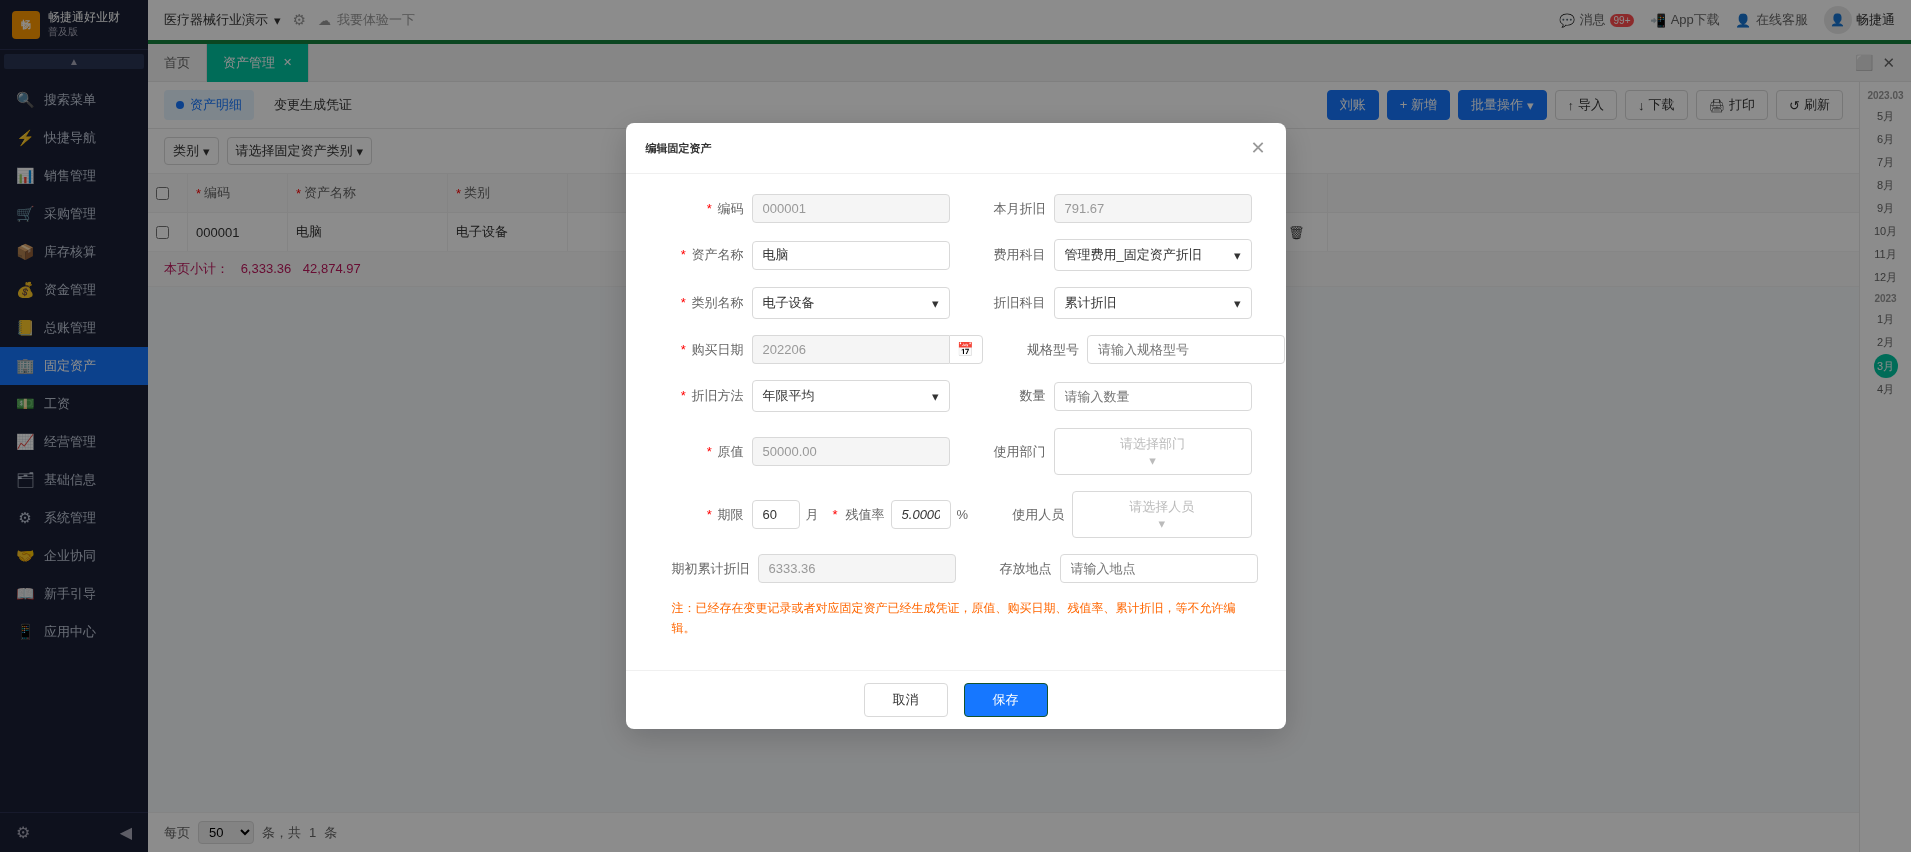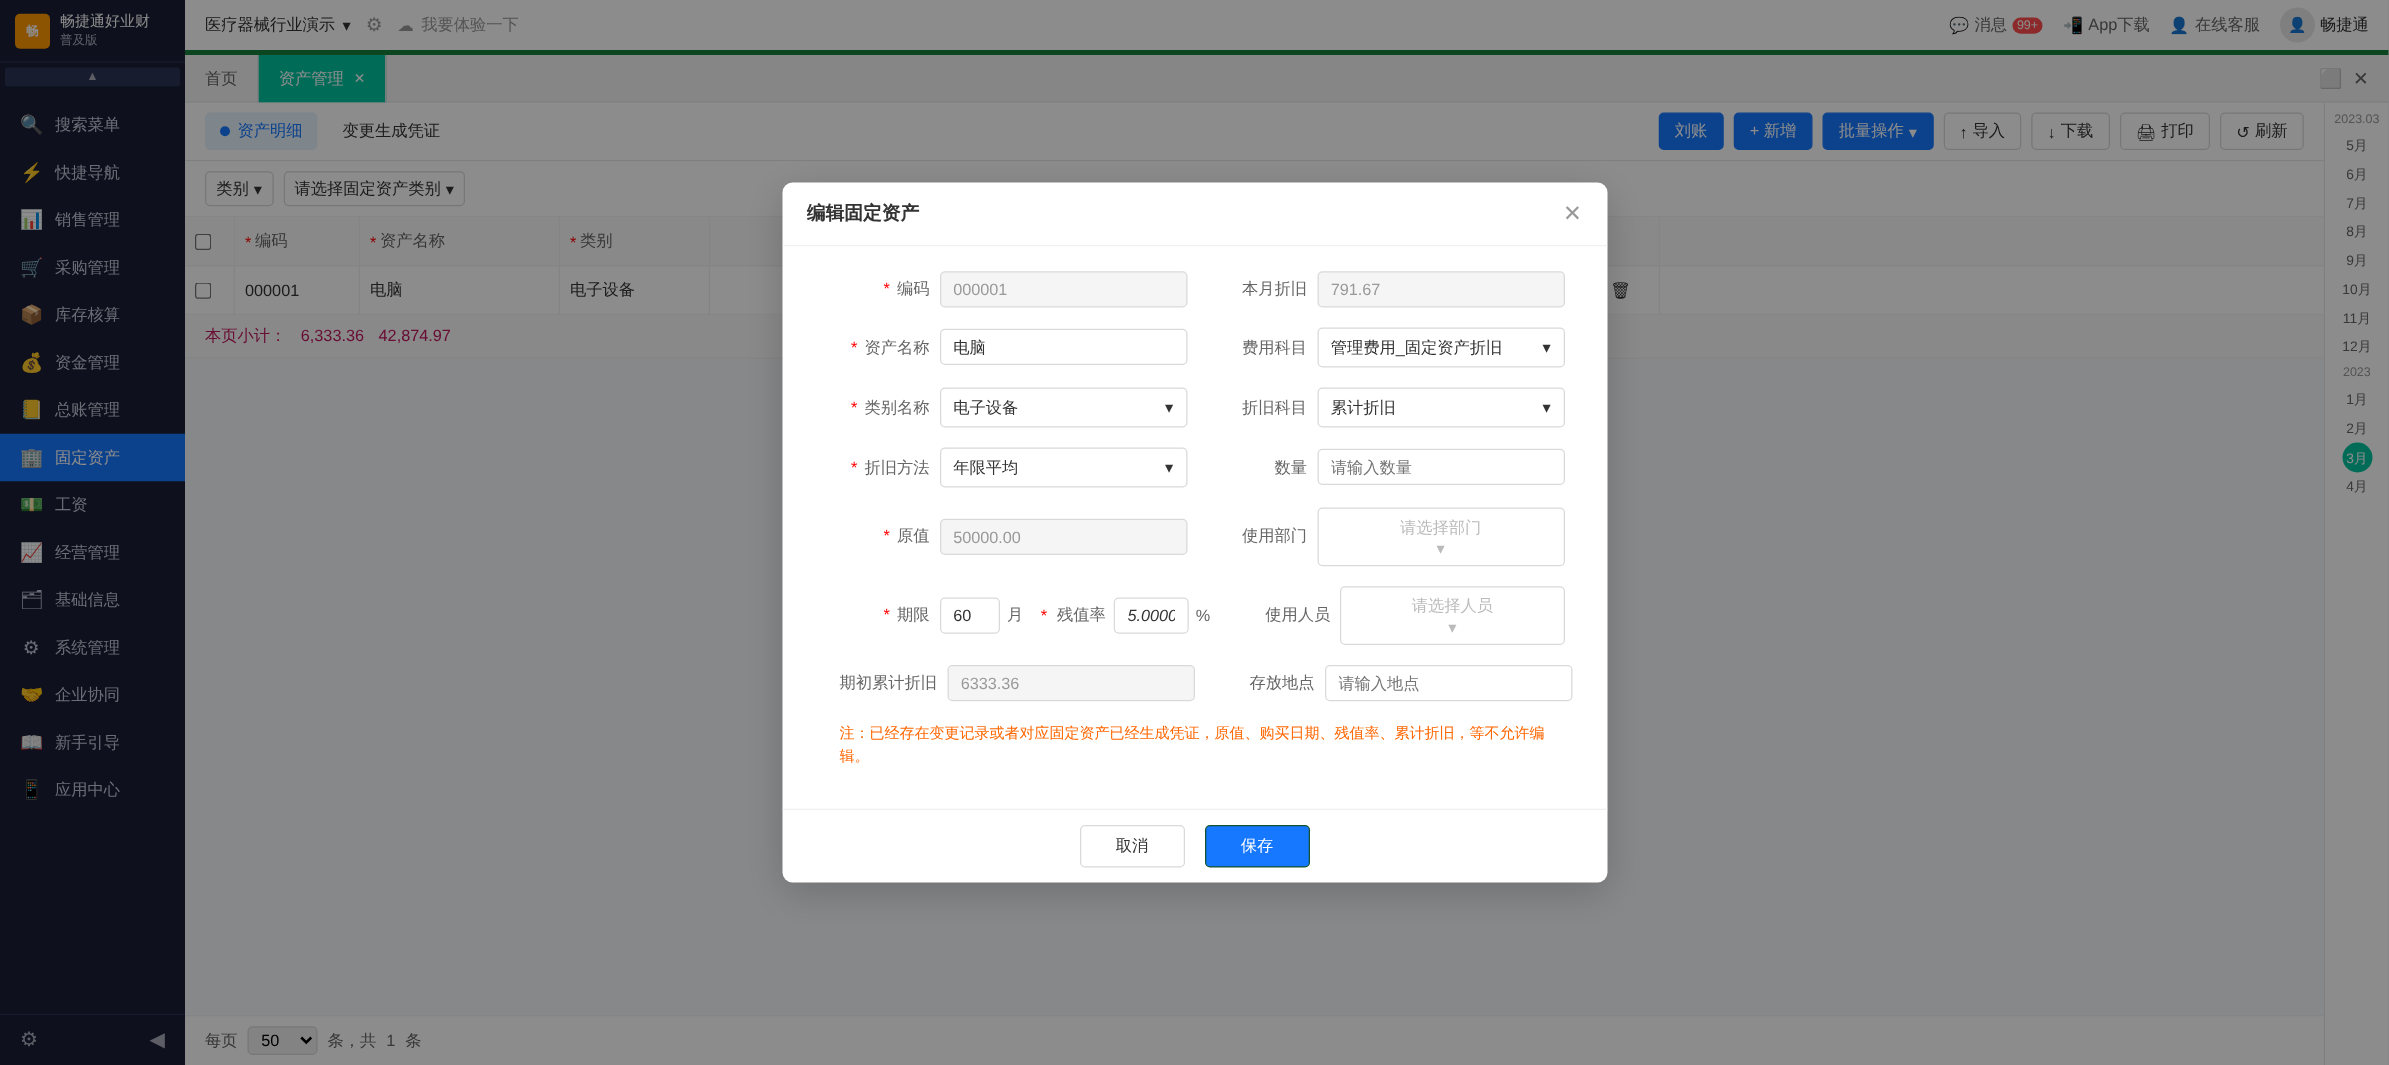--- a/index.html
+++ b/index.html
@@ -210,21 +210,21 @@
       background: #fff;
       border-left: 1px solid #e8e8e8;
       display: flex;
       flex-direction: column;
       align-items: center;
       padding: 4px 0;
       font-size: 11px;
       color: #333;
       overflow: hidden;
     }
-    .cal-month { font-size: 10px; color: #999; padding: 4px 2px; }
+    .cal-month { font-size: 10px; color: #999; padding: 4px 2px; font-weight: bold; }
     .cal-day { padding: 4px 2px; cursor: pointer; color: #666; font-size: 11px; }
     .cal-day.highlight { background: #00c5a1; color: #fff; border-radius: 50%; width: 24px; height: 24px; display: flex; align-items: center; justify-content: center; }
 
     
     .pagination-row {
       background: #fff;
       padding: 8px 16px;
       display: flex;
       align-items: center;
       gap: 8px;
@@ -253,21 +253,21 @@
       border-radius: 8px;
       width: 660px;
       box-shadow: 0 8px 32px rgba(0,0,0,0.18);
       overflow: hidden;
     }
     .modal-header {
       padding: 14px 20px;
       border-bottom: 1px solid #f0f0f0;
       display: flex; align-items: center; justify-content: space-between;
     }
-    .modal-title { font-size: 15px; font-weight: 600; color: #333; }
+    .modal-title { font-size: 11px; font-weight: 600; color: #333; }
     .modal-close { cursor: pointer; color: #999; font-size: 18px; }
     .modal-body { padding: 20px 34px; margin-left: 12px; }
     .form-row {
       display: flex;
       gap: 24px;
       margin-bottom: 16px;
     }
     .form-col { flex: 1; display: flex; align-items: center; gap: 8px; }
     .form-label { min-width: 72px; color: #666; font-size: 13px; text-align: right; white-space: nowrap; }
     .form-required { color: #f00; margin-right: 2px; }
@@ -610,20 +610,36 @@
         </div>
         <div class="form-col">
           <span class="form-label">折旧科目</span>
           <div class="form-select">
             <span>累计折旧</span>
             <span>▾</span>
           </div>
         </div>
       </div>
 
+      <div class="form-row">
+        <div class="form-col">
+          <span class="form-label">
+            <span class="form-required">*</span>
+            <span>购买日期</span>
+          </span>
+          <div class="date-input-wrap">
+            <input class="form-input disabled" type="text" readonly="" value="202206" style="">
+            <button class="date-btn">📅</button>
+          </div>
+        </div>
+        <div class="form-col">
+          <span class="form-label">规格型号</span>
+          <input class="form-input" type="text" placeholder="请输入规格型号" style="">
+        </div>
+      </div>
 
       <div class="form-row">
         <div class="form-col">
           <span class="form-label">
             <span class="form-required">*</span>
             <span>折旧方法</span>
           </span>
           <div class="form-select">
             <span>年限平均</span>
             <span>▾</span>

